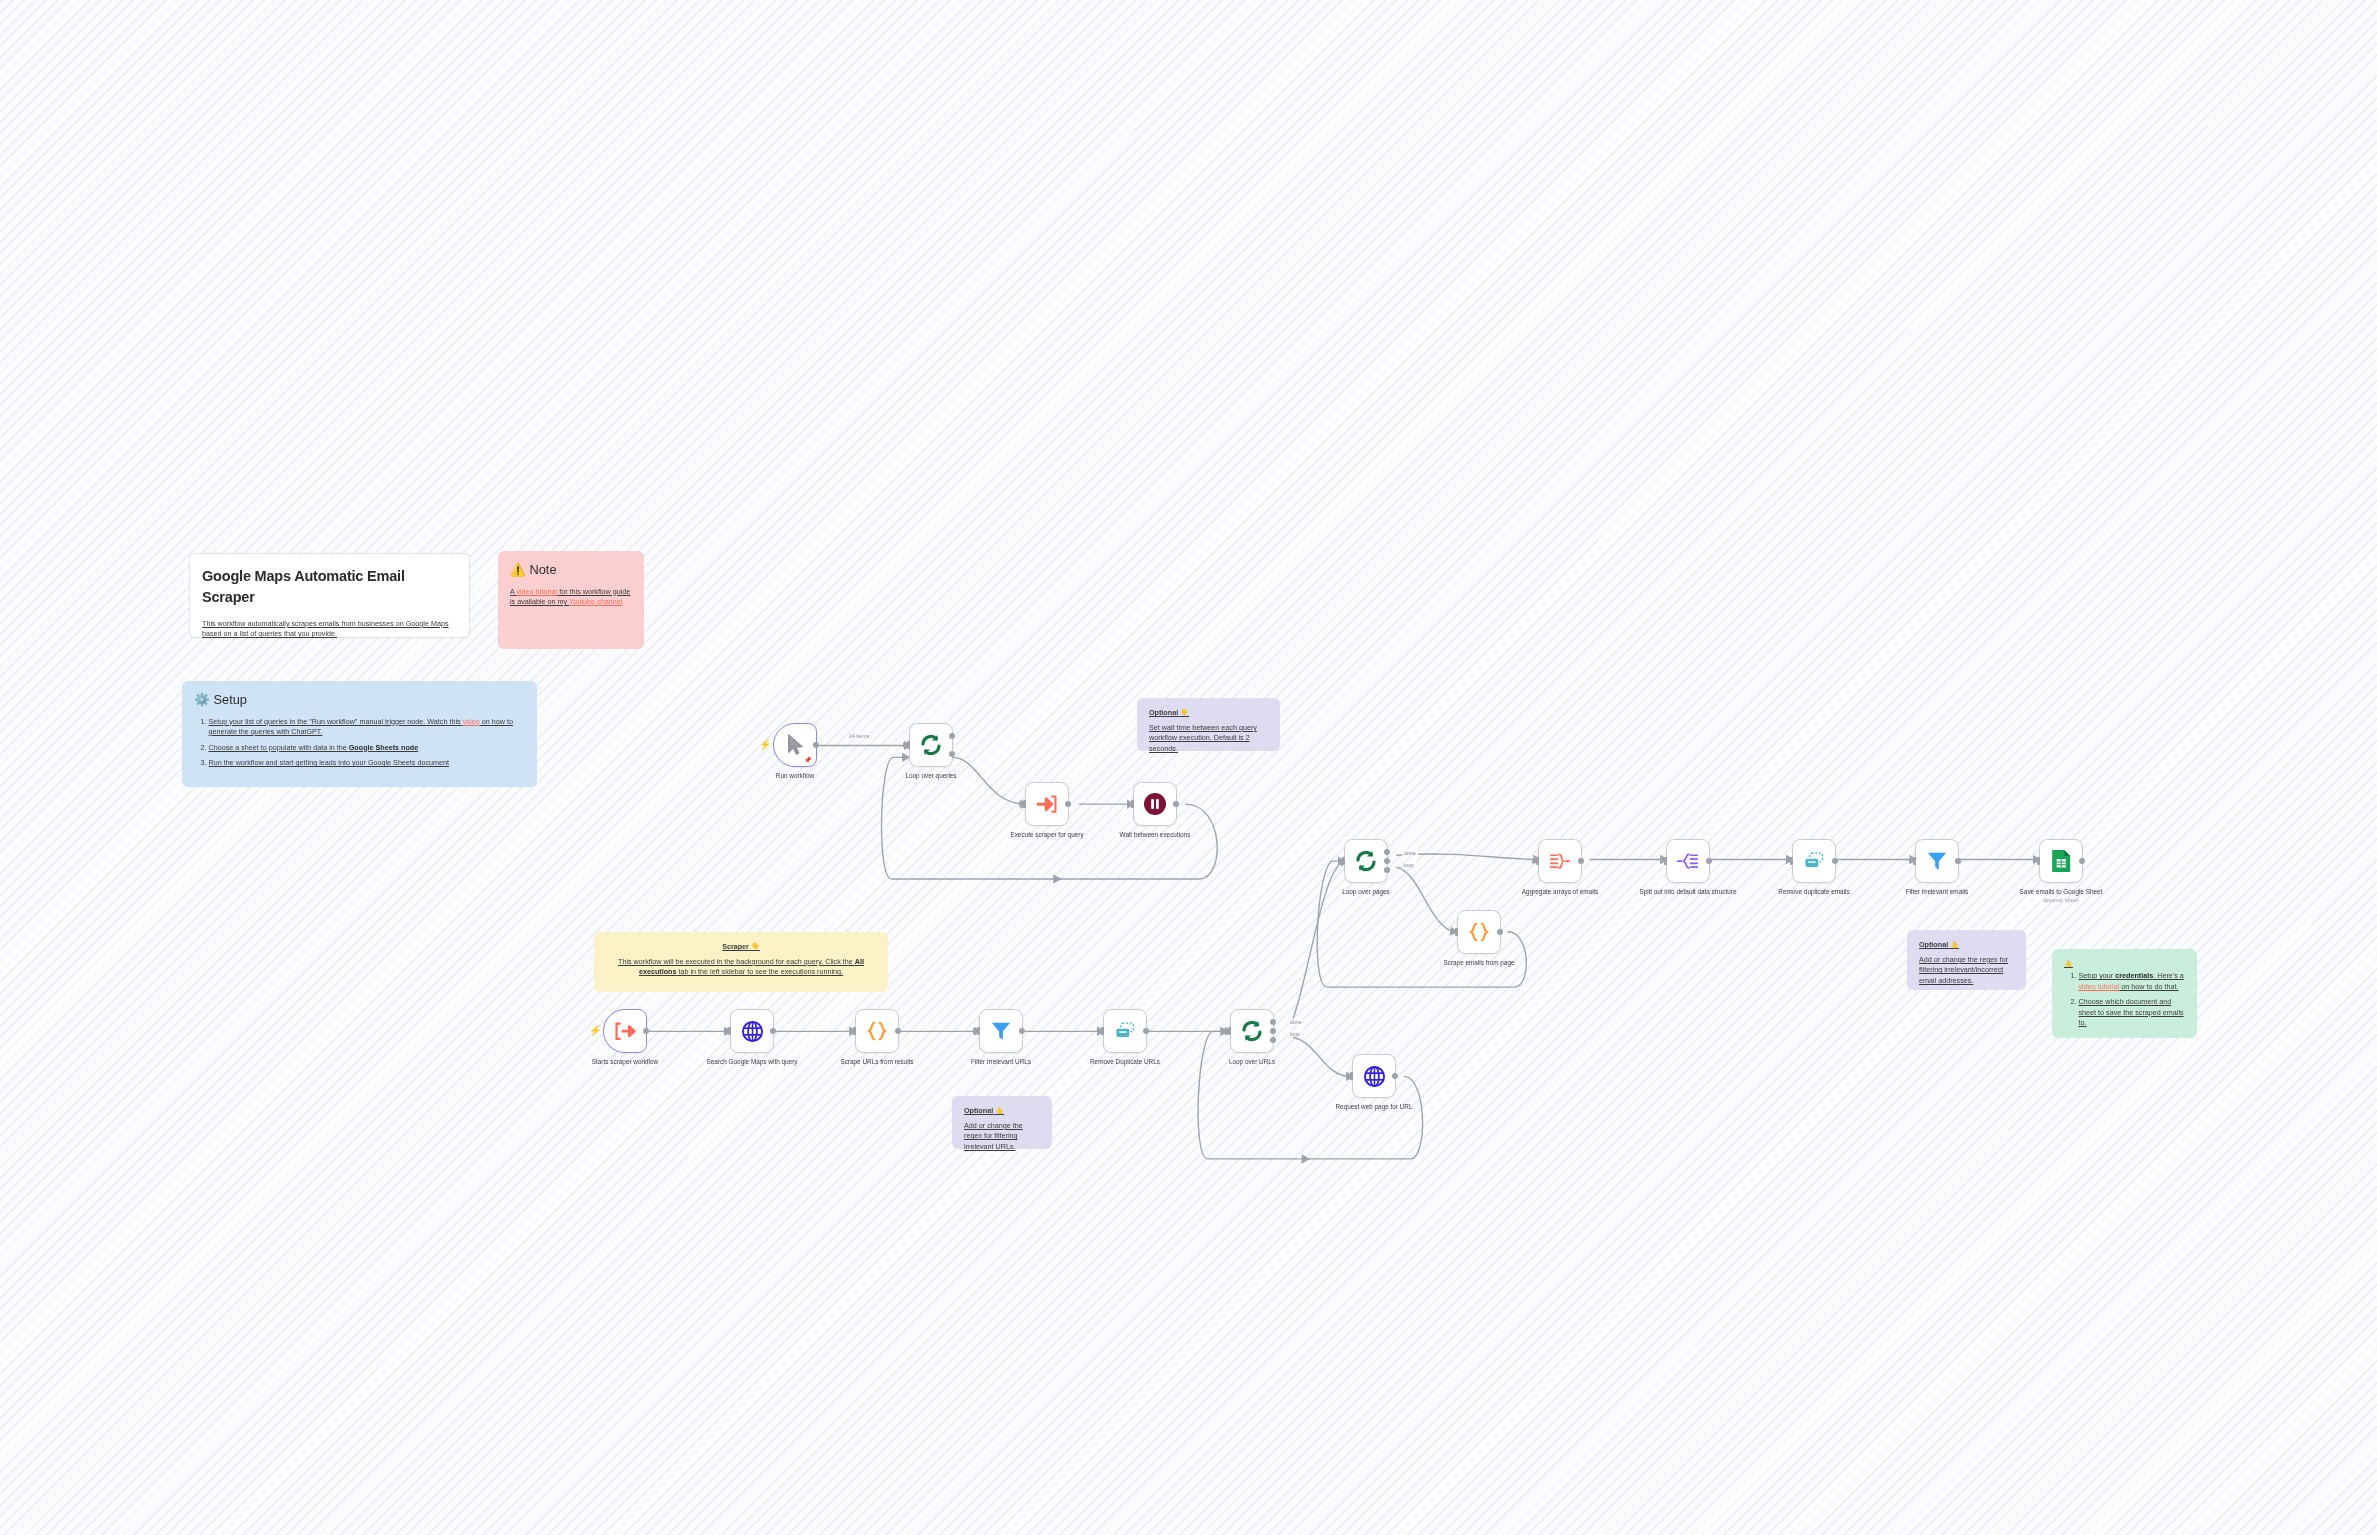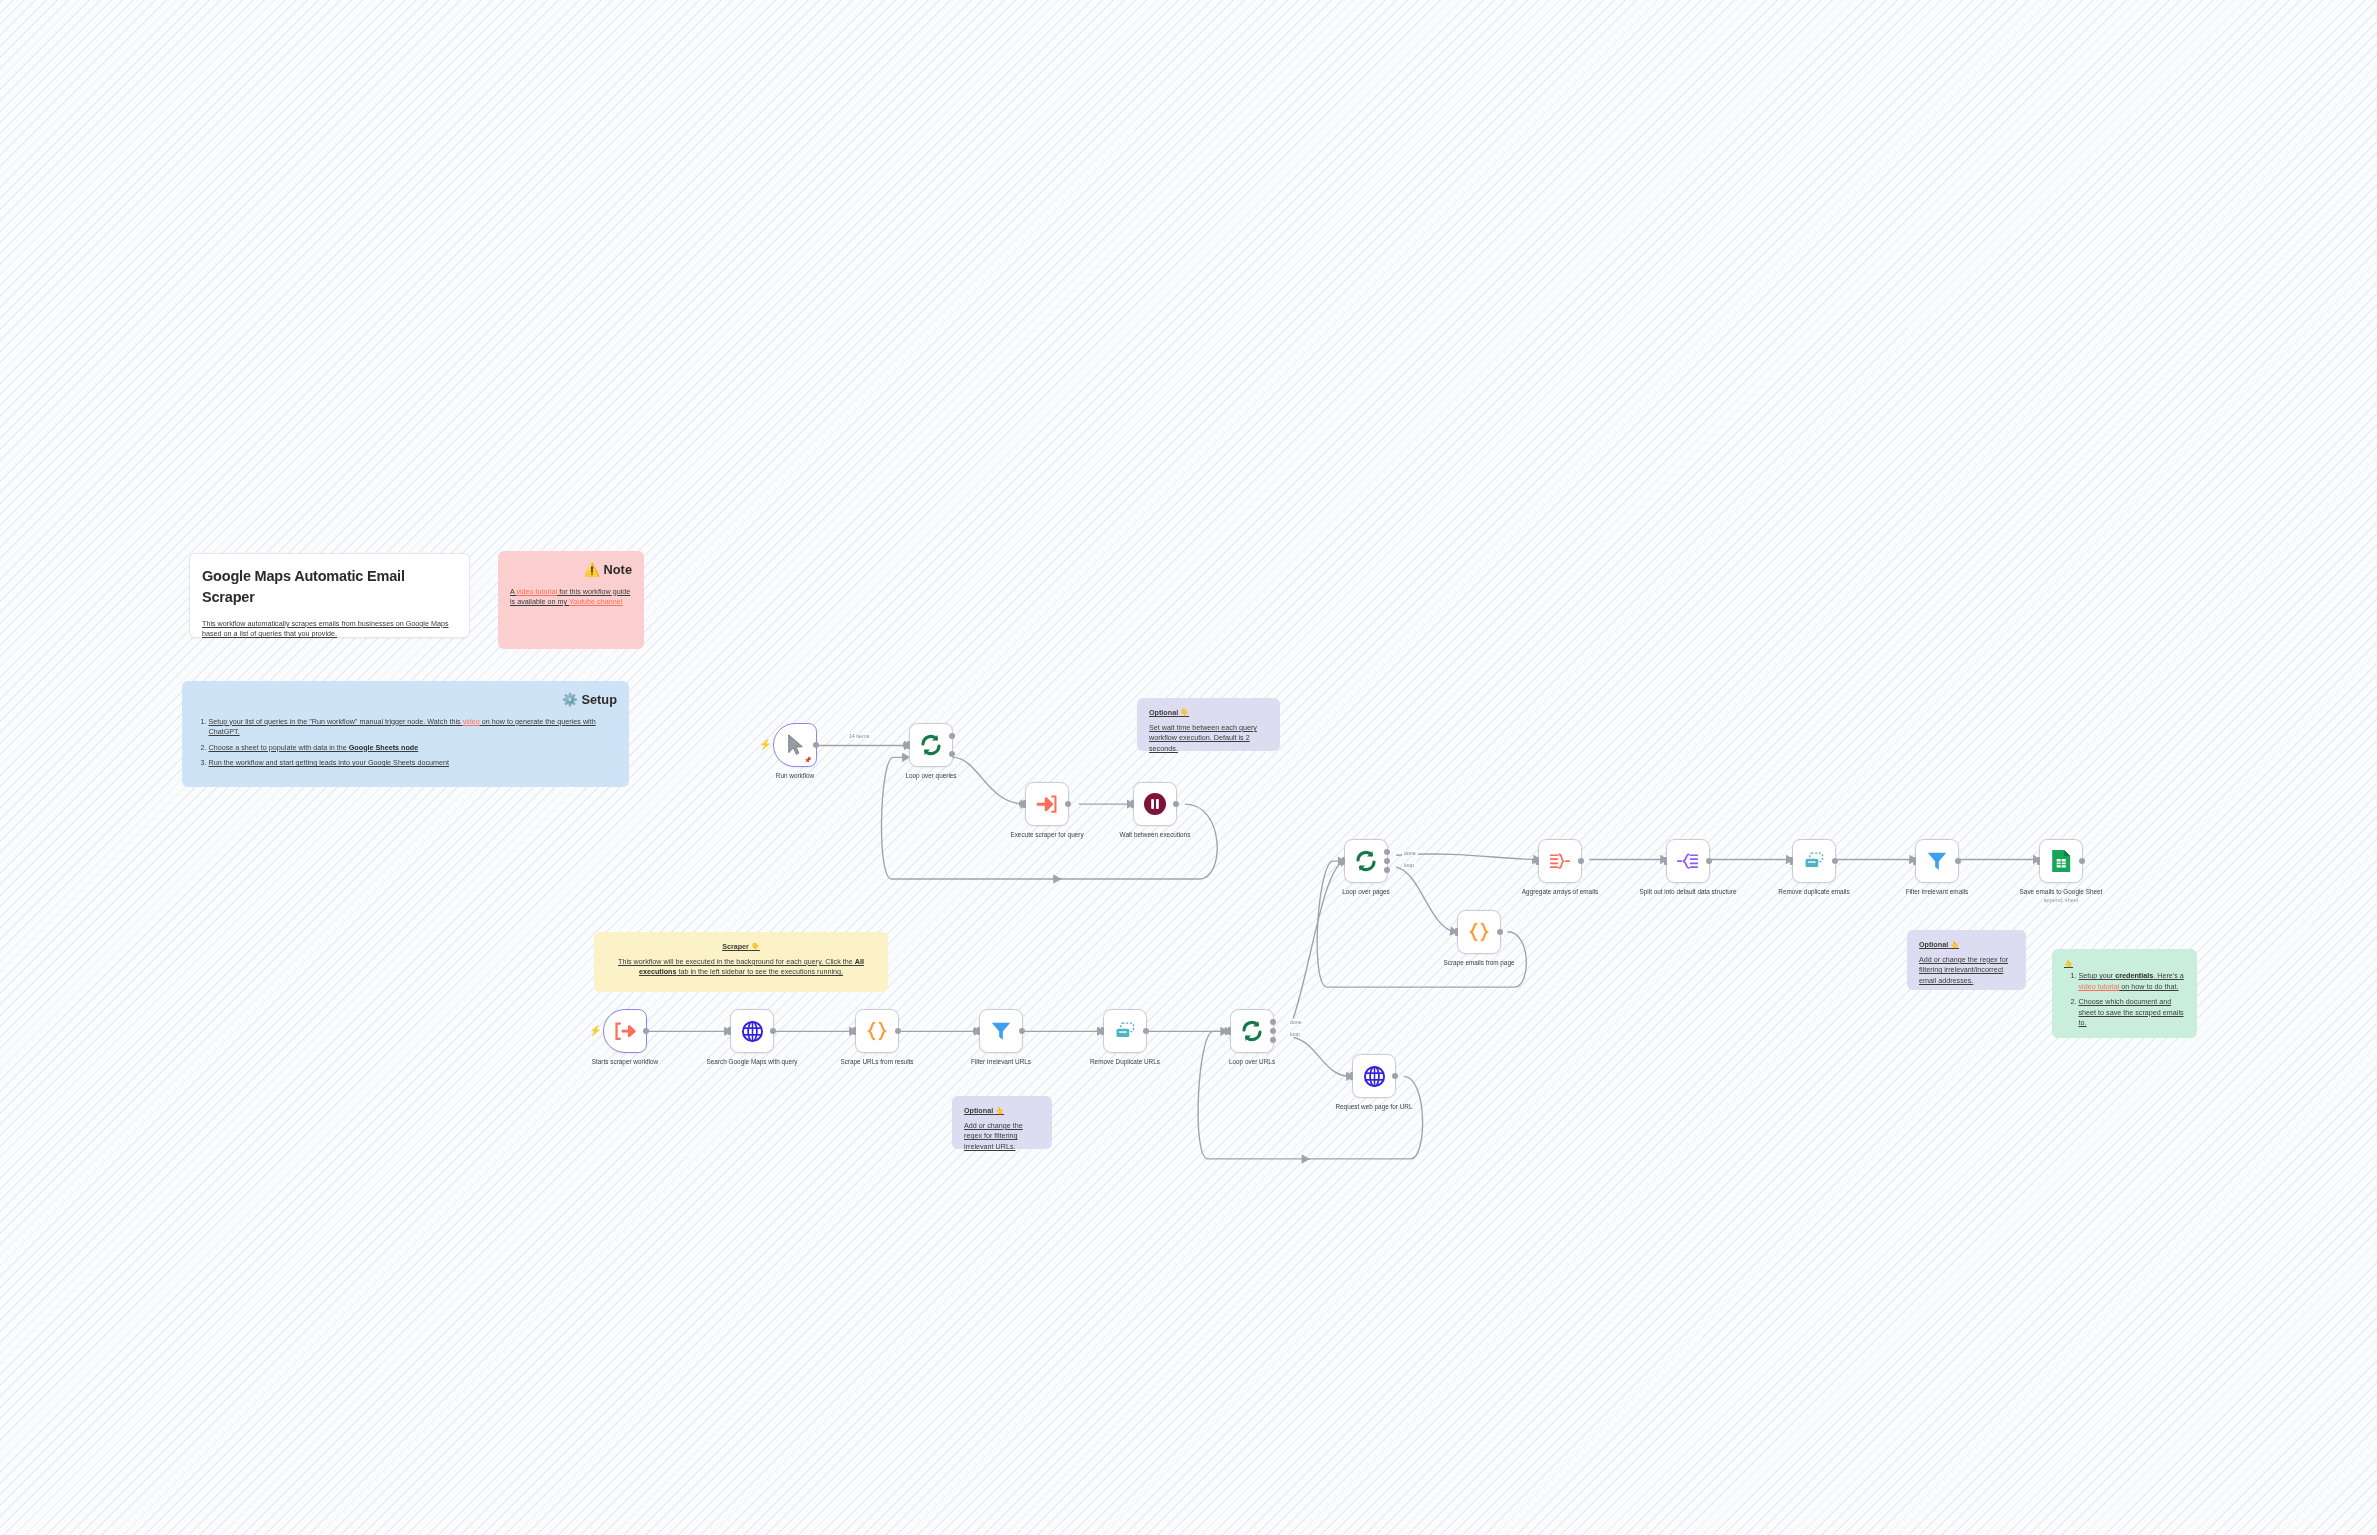--- a/index.html
+++ b/index.html
@@ -70,24 +70,23 @@
 
   .note-h1 {
     font-size: 14.5px;
     font-weight: 700;
     color: #2b2b2b;
     letter-spacing: -0.2px;
     margin: 1.7px 0 11px 0;
   }
   .note-h2 {
     font-size: 12.8px;
-    font-weight: 700;
+    font-weight: 400;
     color: #2b2b2b;
     margin: 0 0 6.8px 0;
-    text-align: right;
   }
   .note-body { font-size: 7.2px; text-decoration: underline; }
 
   
   .node {
     position: absolute;
     width: 44px;
     height: 44px;
     background: #ffffff;
     border: 1.1px solid #c9ccd4;
@@ -237,21 +236,21 @@
   <div class="sticky sticky-red" style="left:498px; top:551px; width:146px; height:98px;">
     <div class="note-h2">
       <span>⚠️</span>
       <span>Note</span>
     </div>
     <div class="note-body">
       <span>A </span><span class="link">video tutorial</span><span> for this workflow guide is available on my </span><span class="link">Youtube channel</span>
     </div>
   </div>
 
-  <div class="sticky sticky-blue" style="left:182px; top:681px; width:447px; height:106px;">
+  <div class="sticky sticky-blue" style="left:182px; top:681px; width:355px; height:106px;">
     <div class="note-h2">
       <span>⚙️</span>
       <span>Setup</span>
     </div>
     <div class="note-body">
       <ol>
         <li><span>Setup your list of queries in the "Run workflow" manual trigger node. Watch this </span><span class="link">video</span><span> on how to generate the queries with ChatGPT.</span></li>
         <li><span>Choose a sheet to populate with data in the </span><span class="bold">Google Sheets node</span></li>
         <li><span>Run the workflow and start getting leads into your Google Sheets document</span></li>
       </ol>

